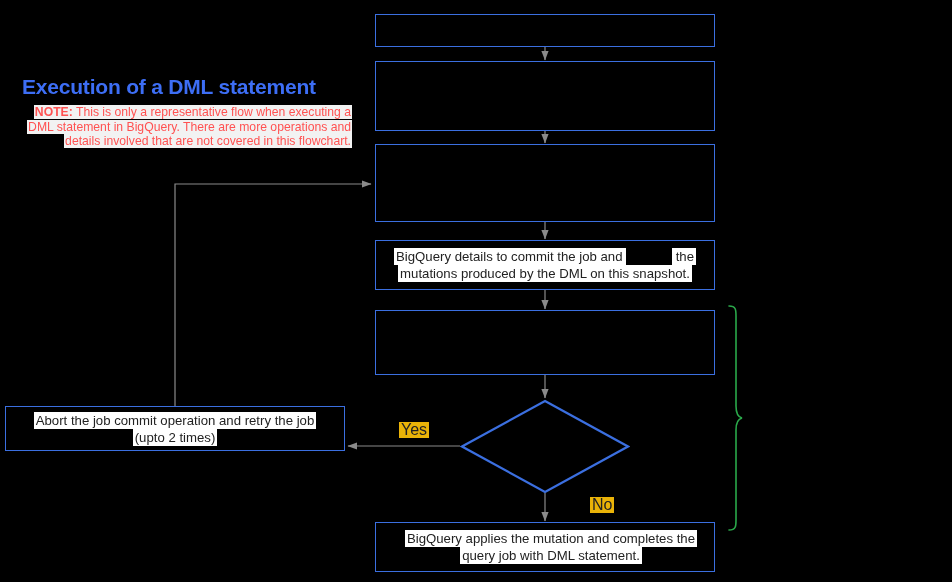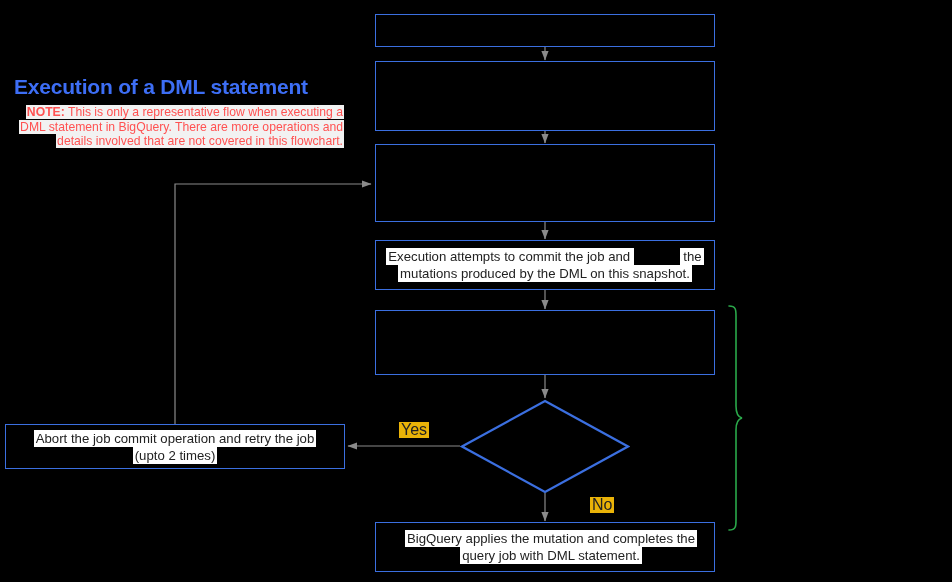--- a/index.html
+++ b/index.html
@@ -12,21 +12,21 @@
     width: 952px;
     height: 582px;
     background: #000000;
     overflow: hidden;
     font-family: "Liberation Sans", sans-serif;
   }
 
   
   #title-block {
     position: absolute;
-    left: 14px;
+    left: 22px;
     top: 74px;
     width: 330px;
   }
   #diagram-title {
     font-size: 21px;
     font-weight: bold;
     color: #3d6ef5;
     letter-spacing: -0.2px;
     line-height: 26px;
     white-space: nowrap;
@@ -153,34 +153,34 @@
 
   <div class="node" id="node-2" style="left:375px; top:61px; width:340px; height:70px;">
     <div class="node-text"></div>
   </div>
 
   <div class="node" id="node-3" style="left:375px; top:144px; width:340px; height:78px;">
     <div class="node-text"></div>
   </div>
 
   <div class="node" id="node-4" style="left:375px; top:240px; width:340px; height:50px;">
-    <div class="node-text"><span class="hl"><span>Execution attempts to commit the job and </span><span class="redacted">applies</span><span> the</span></span><br><span class="hl">mutations produced by the DML on this snapshot.</span></div>
+    <div class="node-text"><span class="hl"><span>BigQuery details to commit the job and </span><span class="redacted">applies</span><span> the</span></span><br><span class="hl">mutations produced by the DML on this snapshot.</span></div>
   </div>
 
   <div class="node" id="node-5" style="left:375px; top:310px; width:340px; height:65px;">
     <div class="node-text"></div>
   </div>
 
   <div id="decision-diamond">
     <svg width="170" height="95" viewBox="0 0 170 95">
       <polygon points="85,2 168,47.5 85,93 2,47.5" fill="#000000" stroke="#3b6fe0" stroke-width="2.2"></polygon>
     </svg>
   </div>
 
-  <div class="node" id="node-7" style="left:5px; top:424px; width:340px; height:45px;">
+  <div class="node" id="node-7" style="left:5px; top:406px; width:340px; height:45px;">
     <div class="node-text"><span class="hl">Abort the job commit operation and retry the job</span><br><span class="hl">(upto 2 times)</span></div>
   </div>
 
   <div class="node" id="node-8" style="left:375px; top:522px; width:340px; height:50px;padding-left:12px;">
     <div class="node-text"><span class="hl">BigQuery applies the mutation and completes the</span><br><span class="hl">query job with DML statement.</span></div>
   </div>
 
   <div class="edge-label" style="left:399px; top:422px;">Yes</div>
   <div class="edge-label" style="left:590px; top:497px;">No</div>
 

